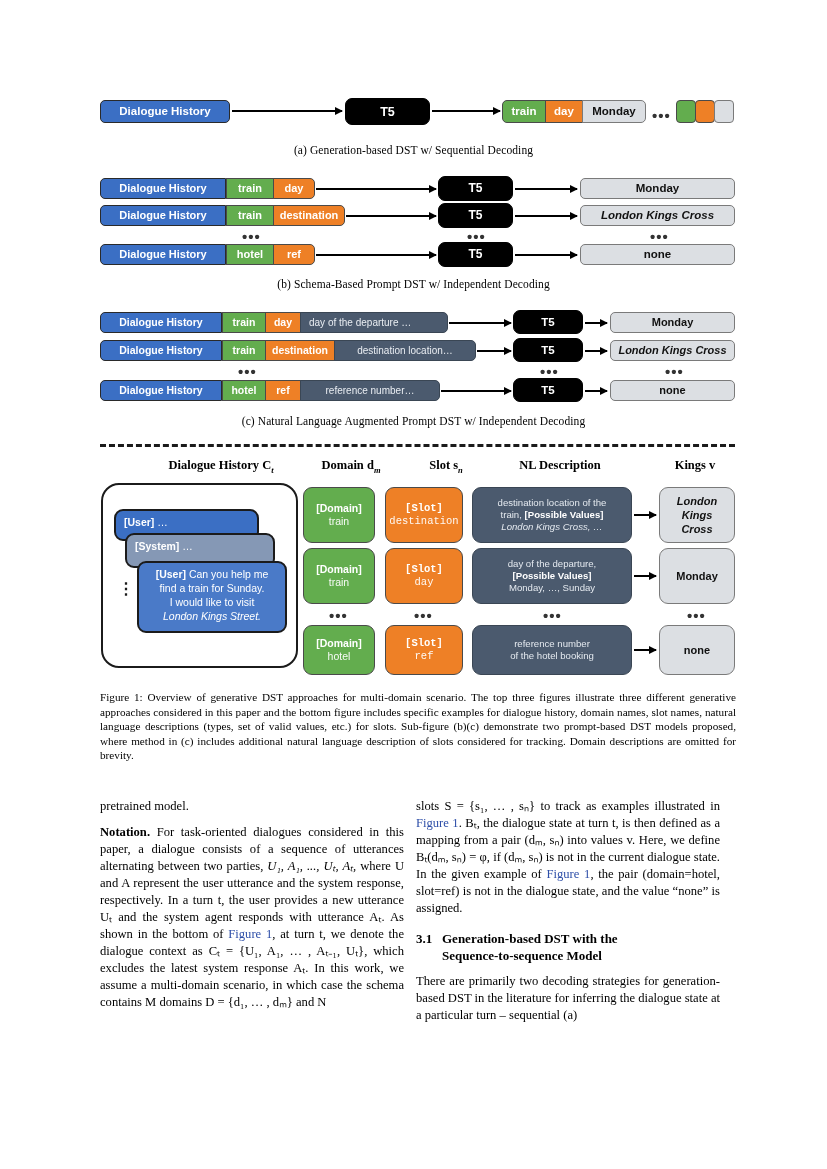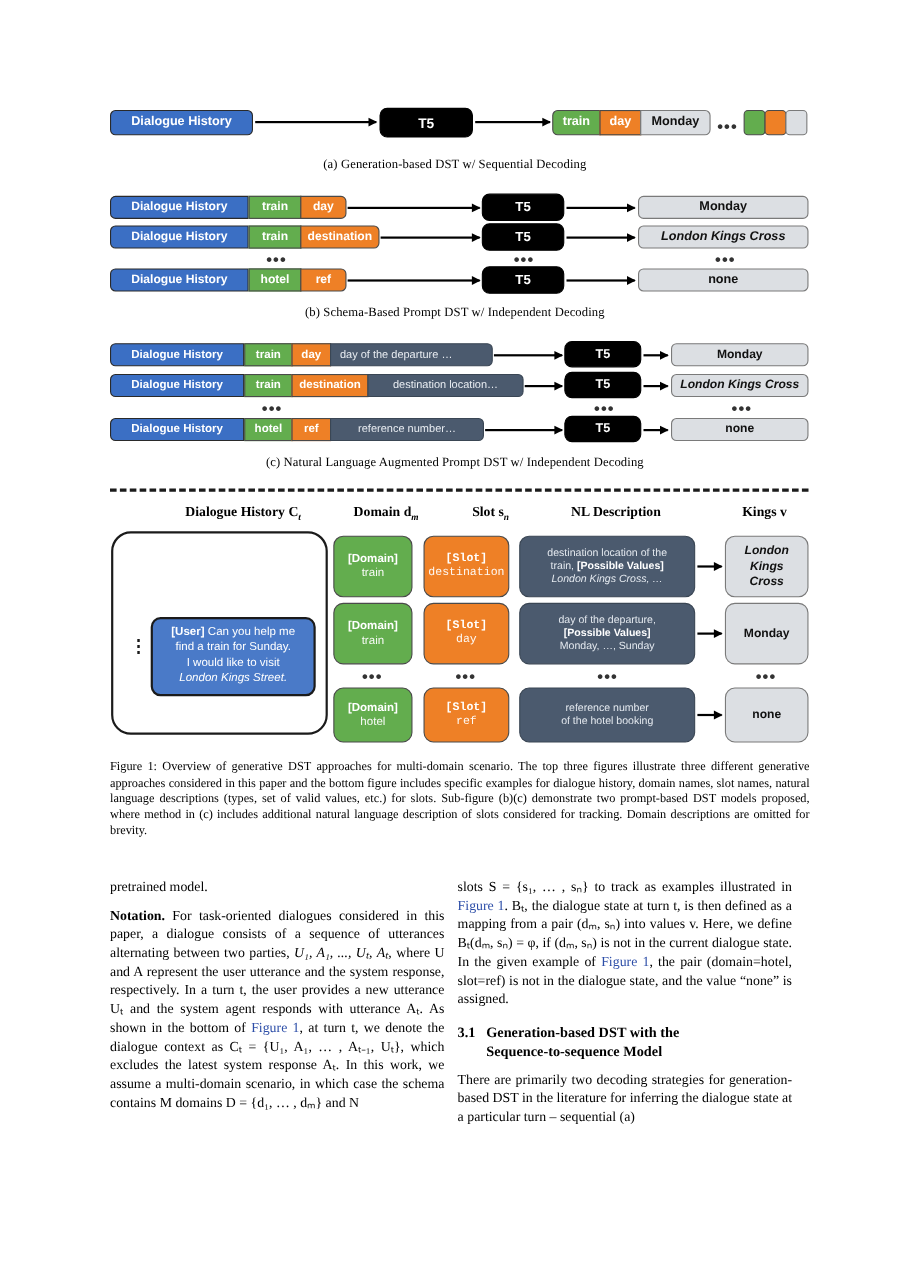--- a/index.html
+++ b/index.html
@@ -221,20 +221,26 @@
     <div class="colhead" style="left:296px;top:0px;width:110px;">
       <span>Domain d</span><sub>m</sub>
     </div>
     <div class="colhead" style="left:398px;top:0px;width:96px;">
       <span>Slot s</span><sub>n</sub>
     </div>
     <div class="colhead" style="left:470px;top:0px;width:180px;">NL Description</div>
     <div class="colhead" style="left:645px;top:0px;width:100px;">Kings v</div>
 
     <div class="histpanel" style="left:101px;top:25px;width:197px;height:185px;">
+      <div class="bubble bub-user" style="left:11px;top:24px;width:145px;height:32px;">
+        <span style="font-weight:bold;">[User]</span><span> …</span>
+      </div>
+      <div class="bubble bub-sys" style="left:22px;top:48px;width:150px;height:35px;">
+        <span style="font-weight:bold;">[System]</span><span> …</span>
+      </div>
       <div class="bubble bub-user2" style="left:34px;top:76px;width:150px;height:72px;">
         <span style="font-weight:bold;">[User]</span>
         <span>Can you help me</span><br>
         <span>find a train for Sunday.</span><br>
         <span>I would like to visit</span><br>
         <span style="font-style:italic;">London Kings Street.</span>
       </div>
       <div class="vdots" style="left:15px;top:100px;">⋮</div>
     </div>
 

